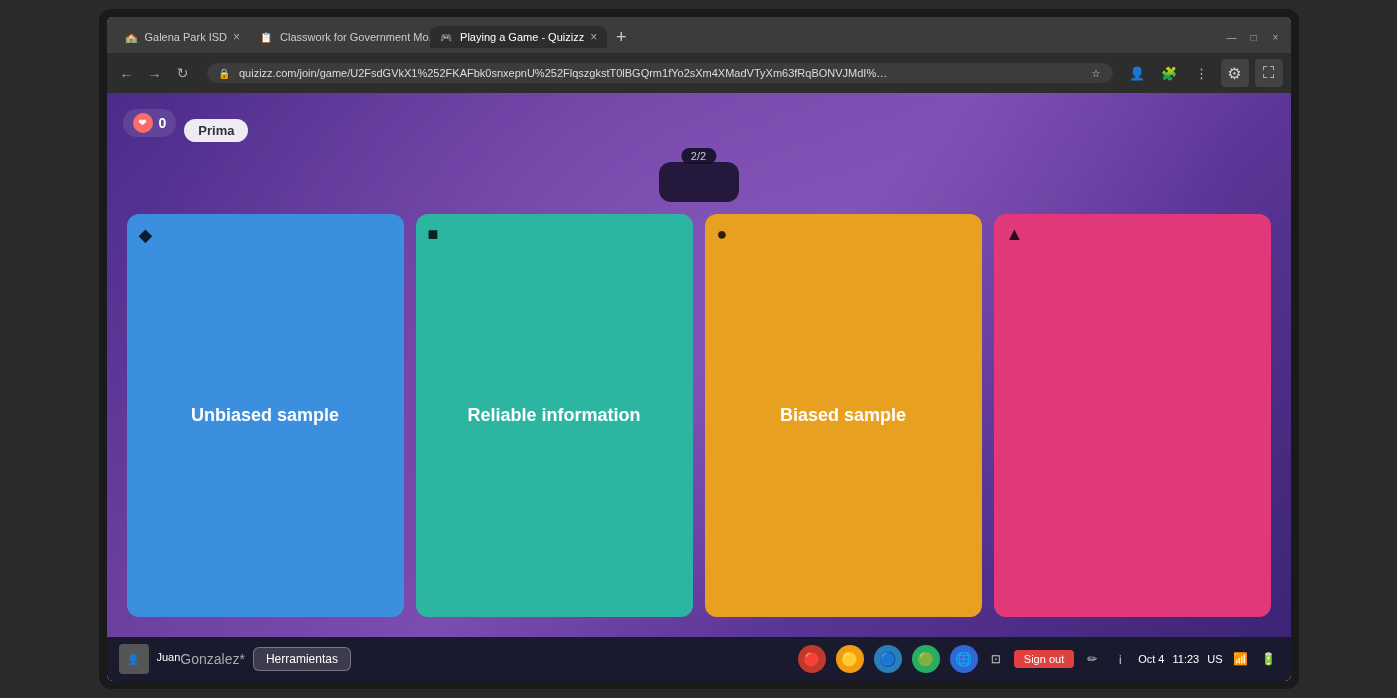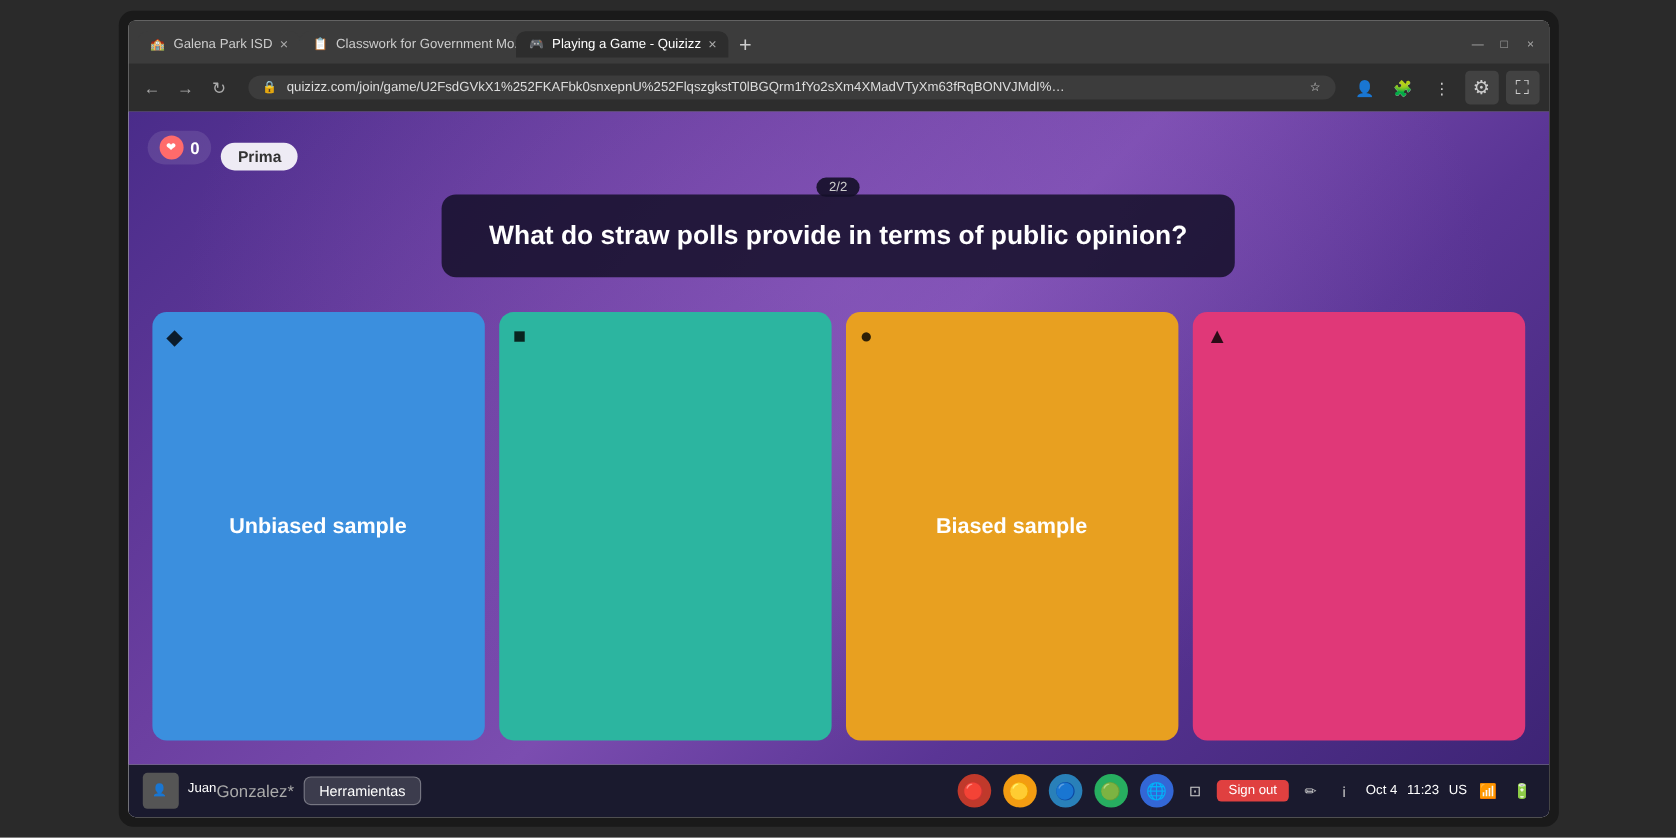--- a/index.html
+++ b/index.html
@@ -208,21 +208,21 @@
       font-size: 13px;
       font-weight: 600;
       margin-left: 8px;
       margin-top: 16px;
     }
 
     .question-container {
       display: flex;
       justify-content: center;
       align-items: center;
-      padding: 10px 20px 29px;
+      padding: 10px 20px 12px;
       z-index: 2;
     }
 
     .question-box {
       background: rgba(20, 15, 40, 0.85);
       border-radius: 12px;
       padding: 20px 40px;
       max-width: 700px;
       text-align: center;
       position: relative;
@@ -486,31 +486,31 @@
         <div class="score-badge">
           <div class="score-icon">❤</div>
           <span class="score-value">0</span>
         </div>
         <div class="player-name-badge">Prima</div>
       </div>
 
       <div class="question-container">
         <div class="question-box">
           <div class="question-counter">2/2</div>
-          <div class="question-text">What do straw polls provide in terms of public opinion?</div>
         </div>
       </div>
 
       <div class="answers-grid">
         <div class="answer-card blue">
           <span class="answer-icon">◆</span>
           <span class="answer-text">Unbiased sample</span>
         </div>
         <div class="answer-card teal">
           <span class="answer-icon">■</span>
+          <span class="answer-text">Reliable information</span>
         </div>
         <div class="answer-card yellow">
           <span class="answer-icon">●</span>
           <span class="answer-text">Biased sample</span>
         </div>
         <div class="answer-card pink">
           <span class="answer-icon">▲</span>
         </div>
       </div>
     </div>

